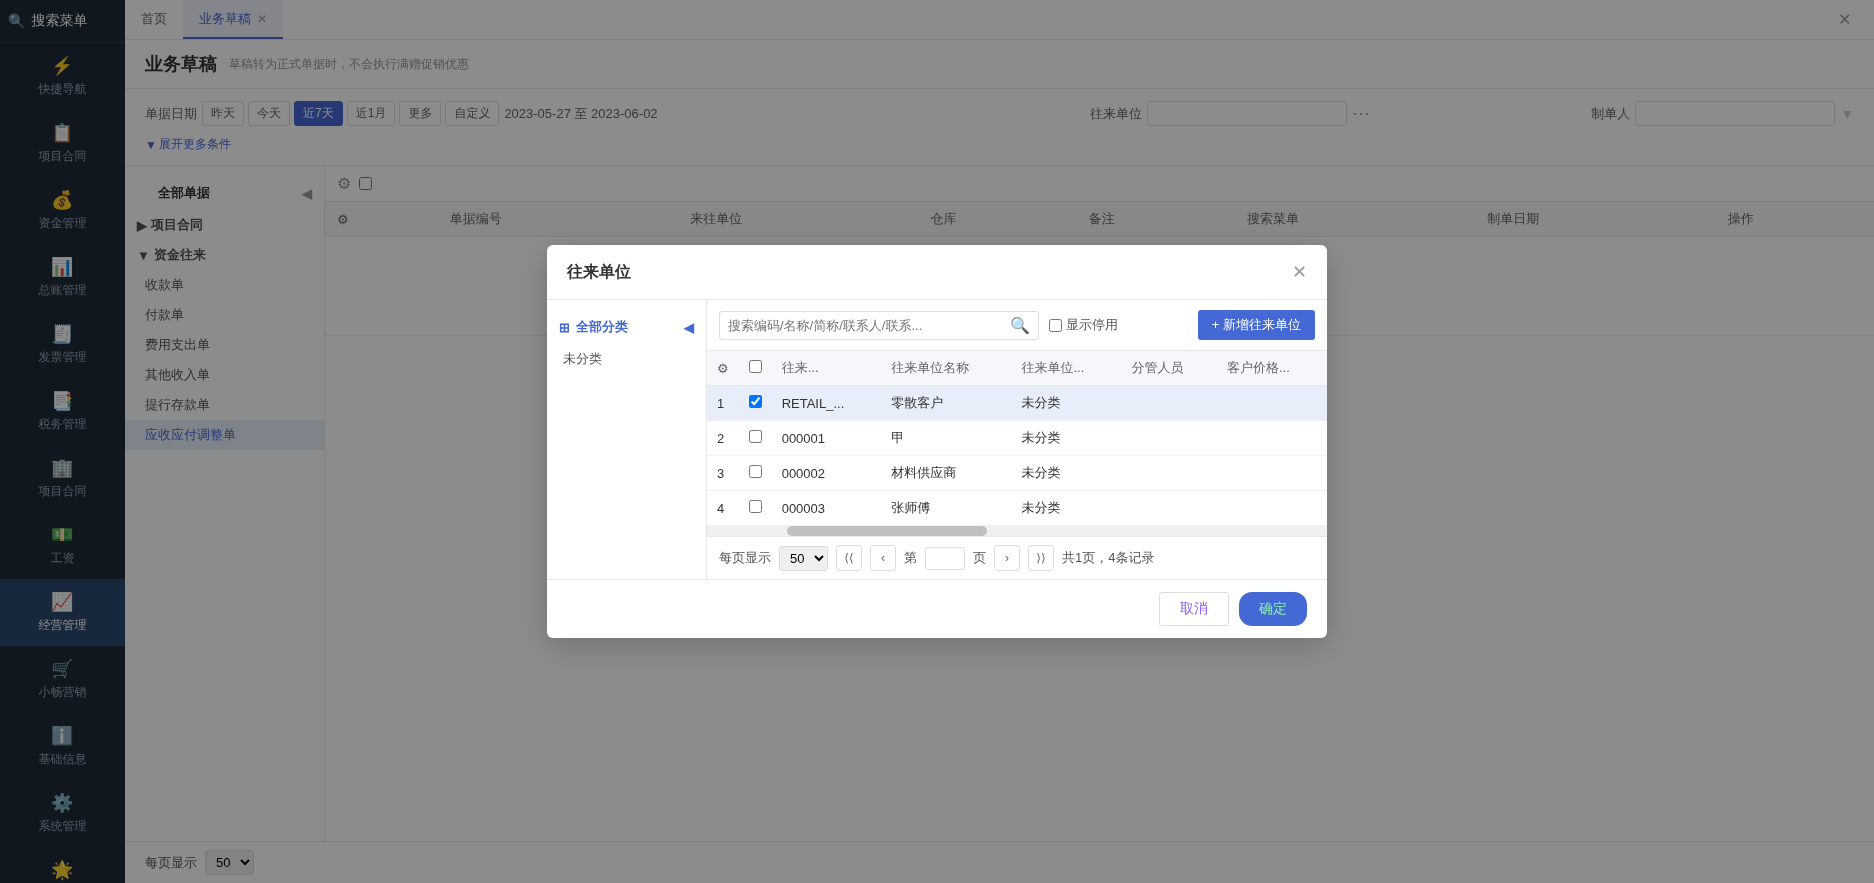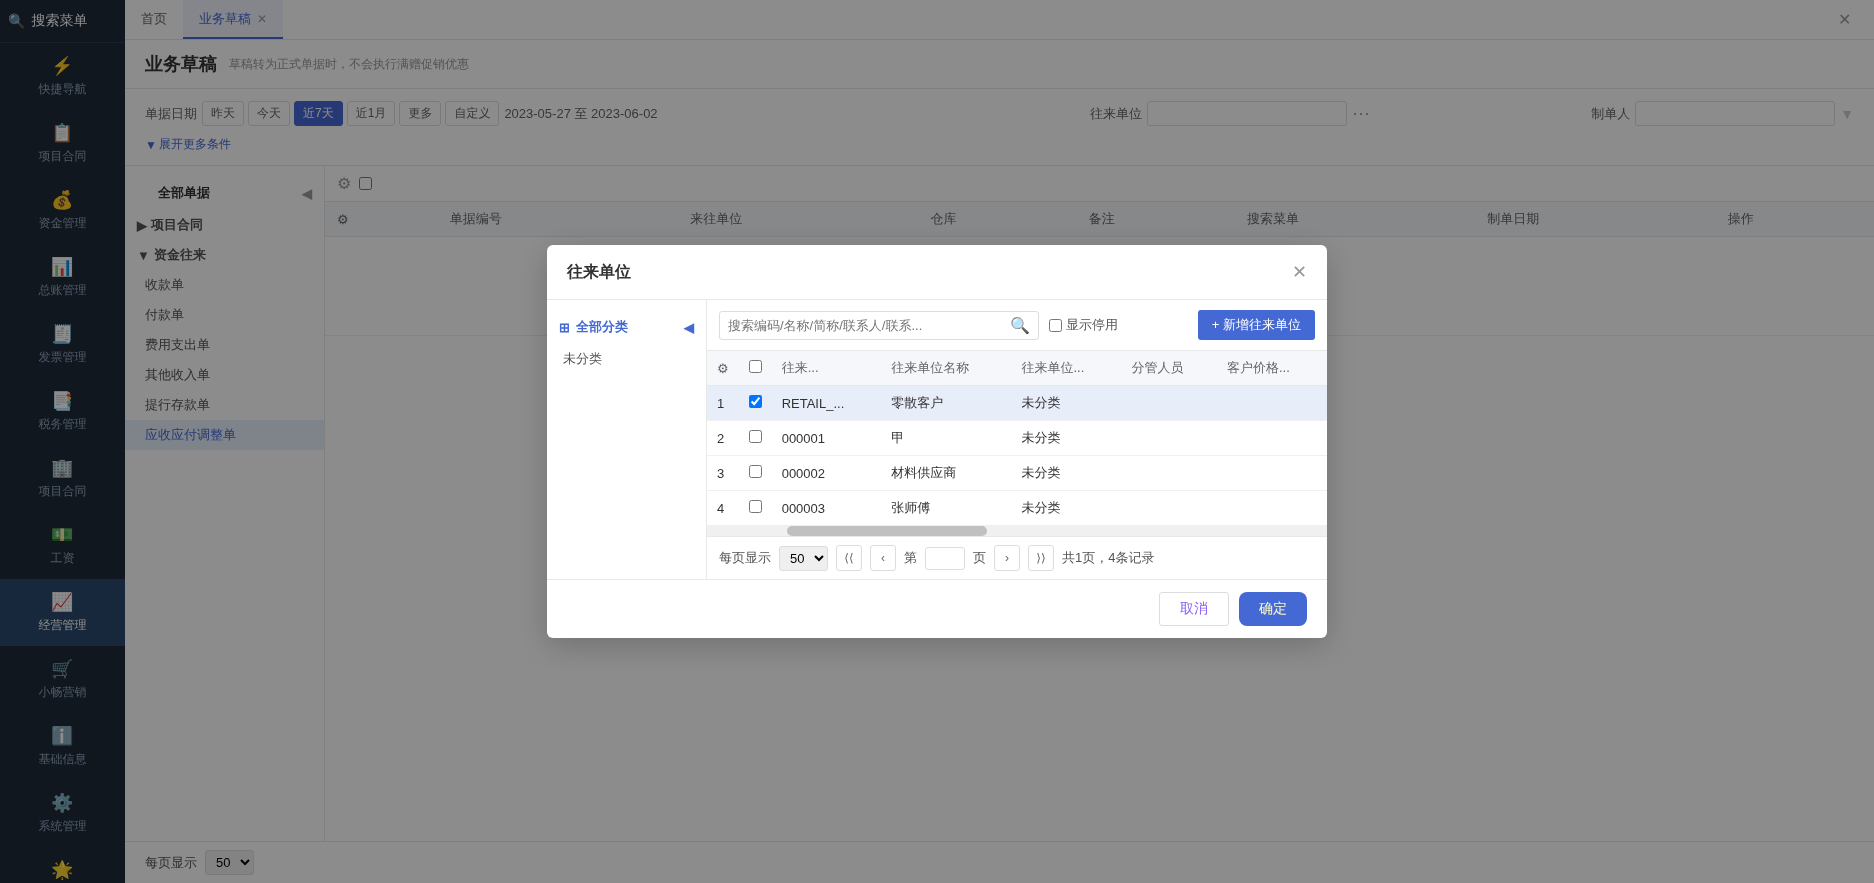--- a/index.html
+++ b/index.html
@@ -318,21 +318,21 @@
 
     
     .modal-footer {
       display: flex;
       justify-content: flex-end;
       gap: 10px;
       padding: 12px 20px;
       border-top: 1px solid #e8e8e8;
     }
     .btn-cancel { border: 1px solid #ddd; background: #fff; color: #8b5cf6; padding: 7px 20px; border-radius: 3px; cursor: pointer; font-size: 14px; }
-    .btn-confirm { background: #4569d4; color: #fef9c3; border: none; padding: 7px 20px; border-radius: 8px; cursor: pointer; font-size: 14px; }
+    .btn-confirm { background: #4569d4; color: #86efac; border: none; padding: 7px 20px; border-radius: 13px; cursor: pointer; font-size: 14px; }
 
     
     .bottom-pagination {
       background: #fff;
       border-top: 1px solid #e8e8e8;
       padding: 8px 20px;
       display: flex;
       align-items: center;
       gap: 8px;
       font-size: 13px;

